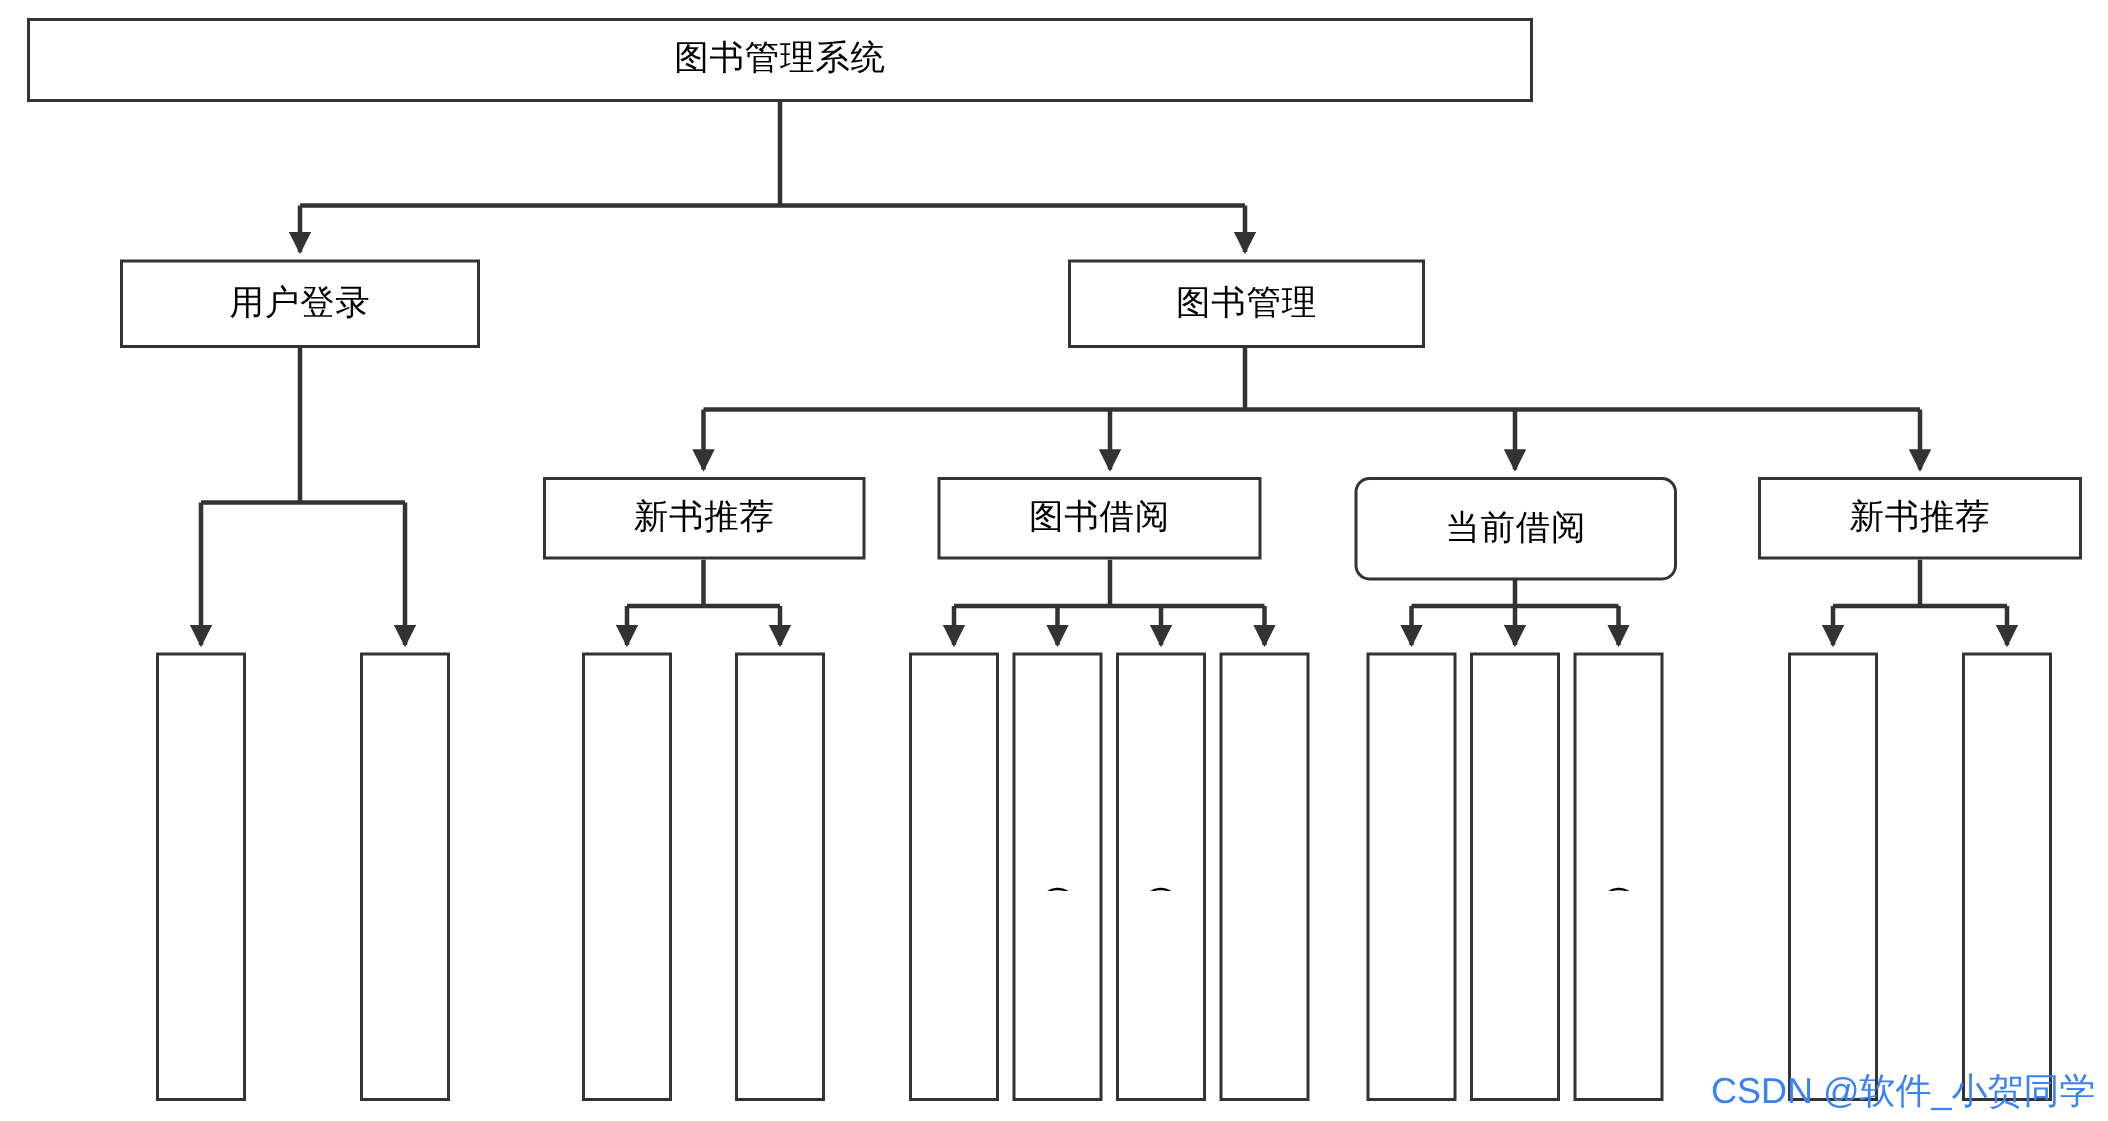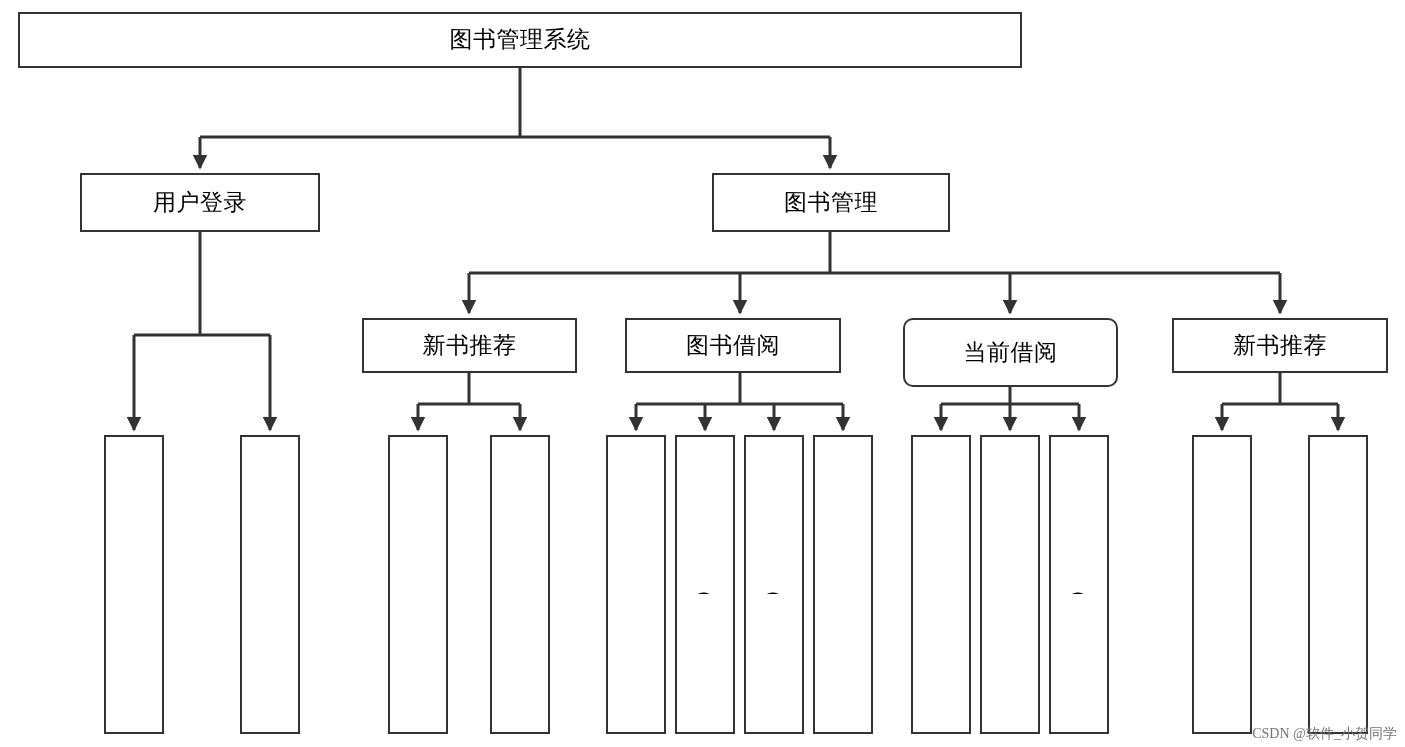--- a/index.html
+++ b/index.html
@@ -59,25 +59,25 @@
     font-size: 26px;
     line-height: 1.02;
     letter-spacing: 2px;
     max-height: 100%;
     overflow: hidden;
   }
   #watermark {
     position: absolute;
     right: 8px;
     bottom: 4px;
-    font-size: 14px;
-    color: #737373;
+    font-size: 24px;
+    color: #3b82f6;
     white-space: nowrap;
     z-index: 5;
-    font-family: Liberation Serif, serif;
+    font-family: Liberation Sans, sans-serif;
   }
 </style>
 </head>
 <body>
 
 <div id="canvas">
 
   <svg id="edges" viewBox="0 0 1405 747" width="1405" height="747" xmlns="http://www.w3.org/2000/svg">
     <defs>
       <marker id="arrow" viewBox="0 0 10 10" refX="9" refY="5" markerWidth="5" markerHeight="5" orient="auto-start-reverse">

